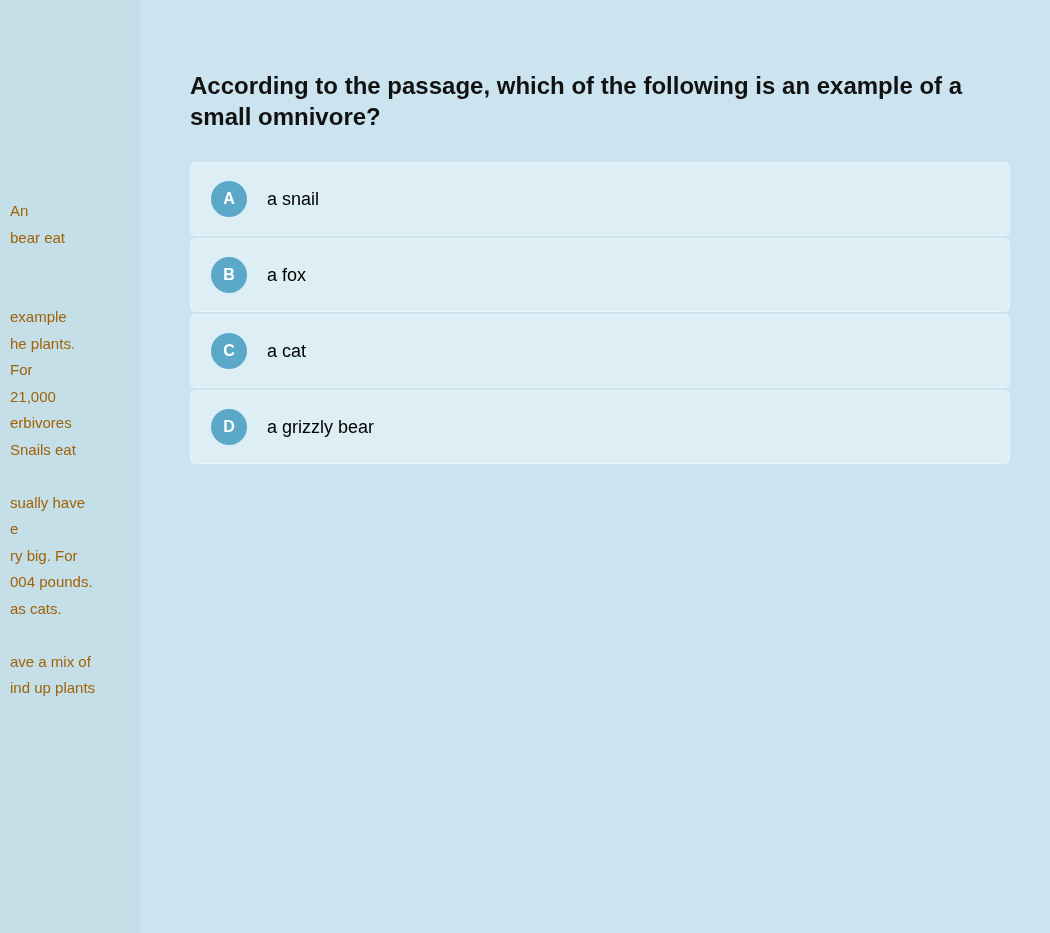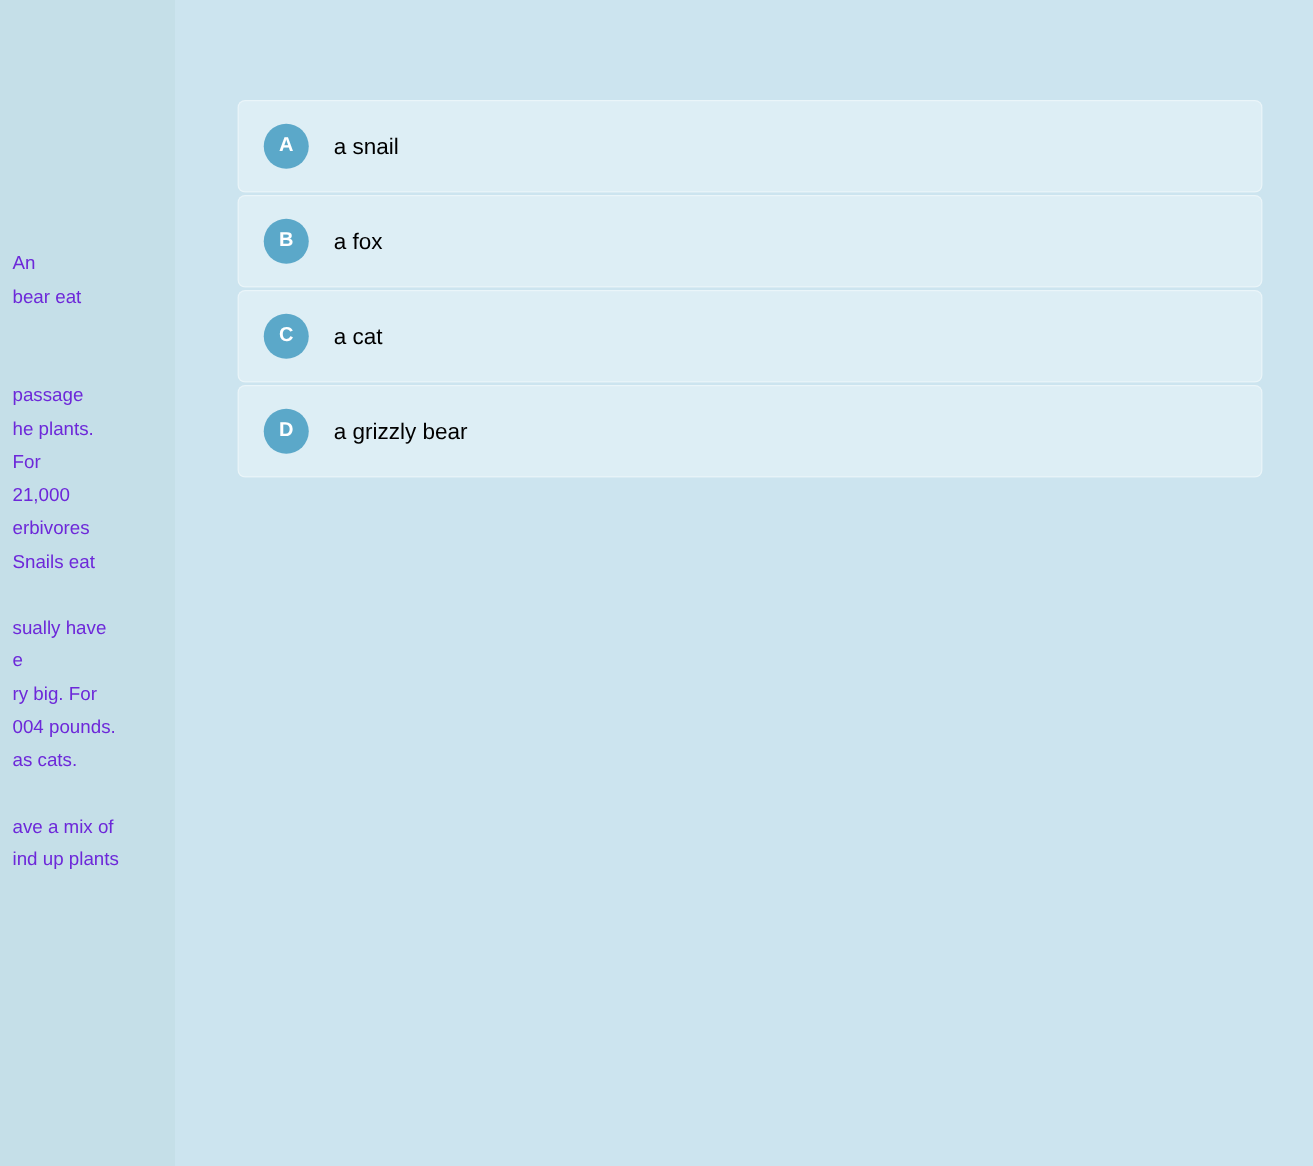--- a/index.html
+++ b/index.html
@@ -25,21 +25,21 @@
       height: 933px;
       background-color: #c5dfe8;
       padding: 200px 10px 10px 10px;
       display: flex;
       flex-direction: column;
       gap: 4px;
     }
 
     .sidebar-text {
       font-size: 15px;
-      color: #6d28d9;
+      color: #a16207;
       line-height: 1.5;
     }
 
     .main-content {
       position: absolute;
       left: 140px;
       top: 0;
       right: 0;
       height: 933px;
       background-color: #cce4ef;
@@ -103,38 +103,39 @@
 </head>
 <body>
 
 <div class="top-bar"></div>
 
 <div class="left-sidebar">
   <div class="sidebar-text">An</div>
   <div class="sidebar-text">bear eat</div>
   <div class="sidebar-text">&nbsp;</div>
   <div class="sidebar-text">&nbsp;</div>
-  <div class="sidebar-text">passage</div>
+  <div class="sidebar-text">example</div>
   <div class="sidebar-text">he plants.</div>
   <div class="sidebar-text">For</div>
   <div class="sidebar-text">21,000</div>
   <div class="sidebar-text">erbivores</div>
   <div class="sidebar-text">Snails eat</div>
   <div class="sidebar-text">&nbsp;</div>
   <div class="sidebar-text">sually have</div>
   <div class="sidebar-text">e</div>
   <div class="sidebar-text">ry big. For</div>
   <div class="sidebar-text">004 pounds.</div>
   <div class="sidebar-text">as cats.</div>
   <div class="sidebar-text">&nbsp;</div>
   <div class="sidebar-text">ave a mix of</div>
   <div class="sidebar-text">ind up plants</div>
 </div>
 
 <div class="main-content">
+  <div class="question-title">According to the passage, which of the following is an example of a small omnivore?</div>
 
   <div class="answers-container">
 
     <div class="answer-option">
       <div class="answer-circle">A</div>
       <span class="answer-text">a snail</span>
     </div>
 
     <div class="answer-option">
       <div class="answer-circle">B</div>

